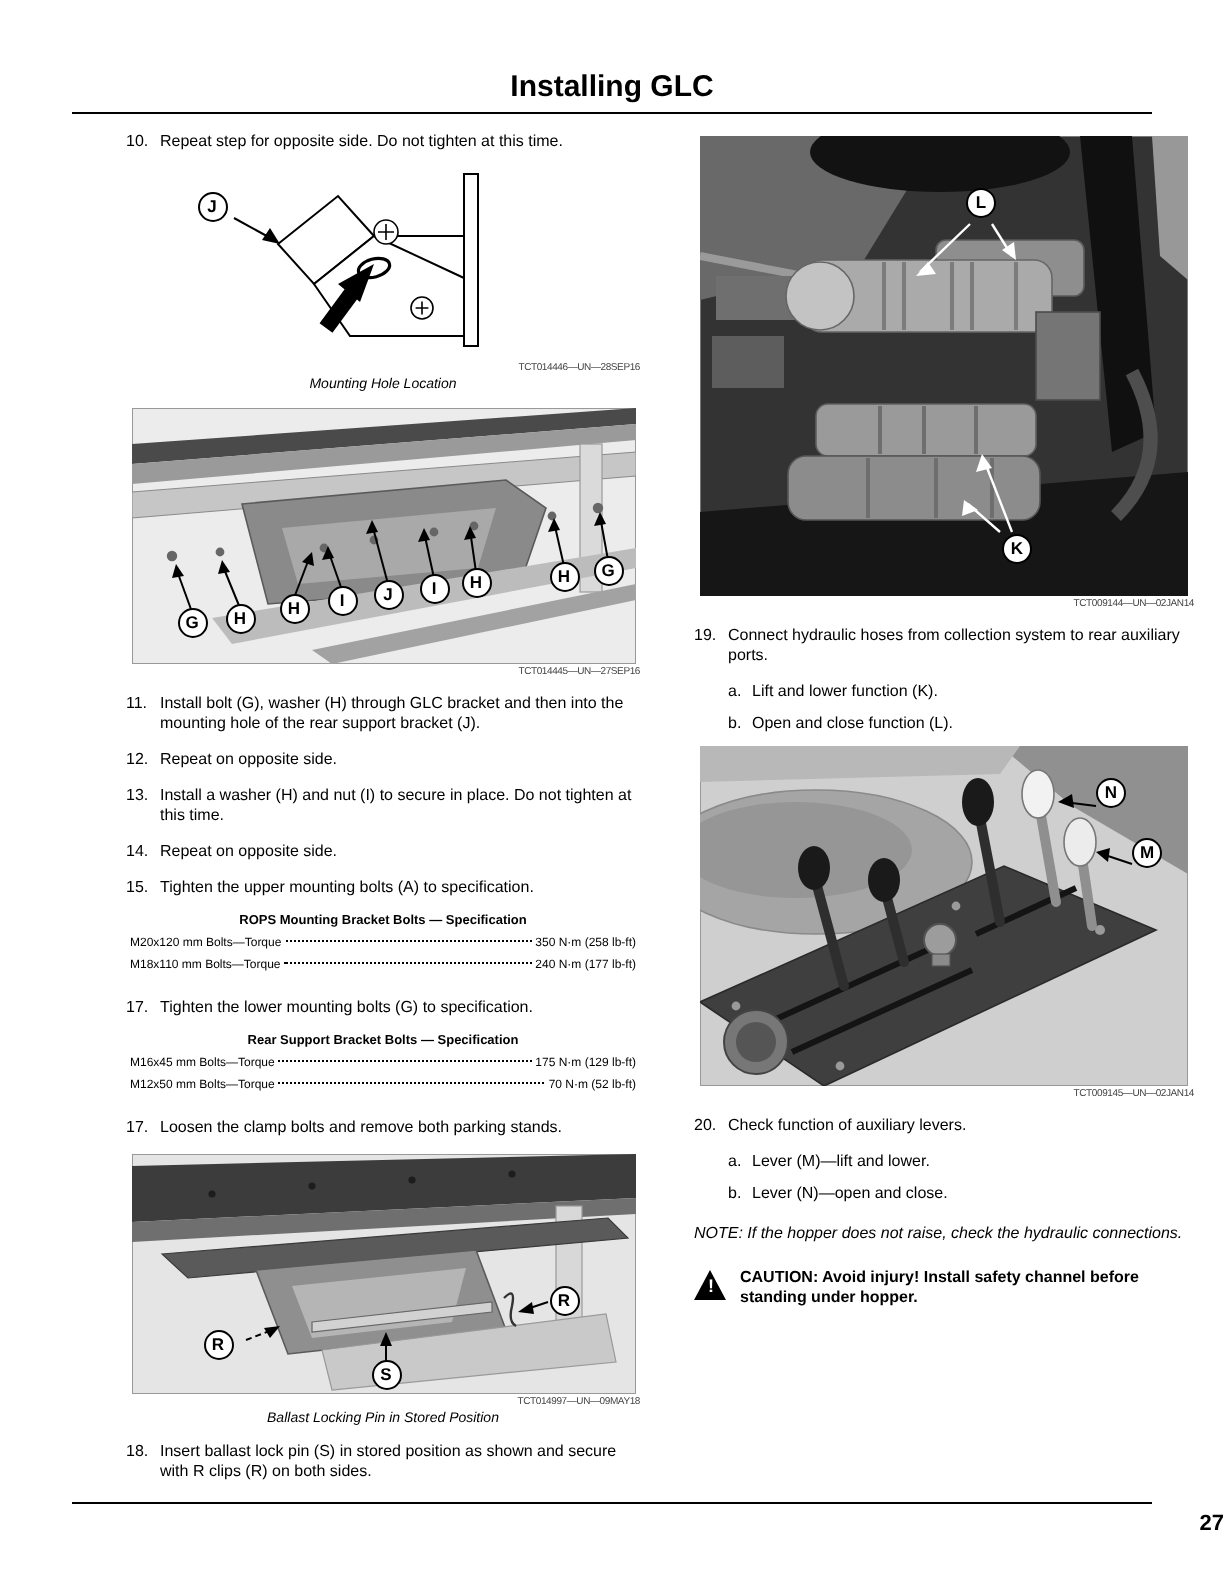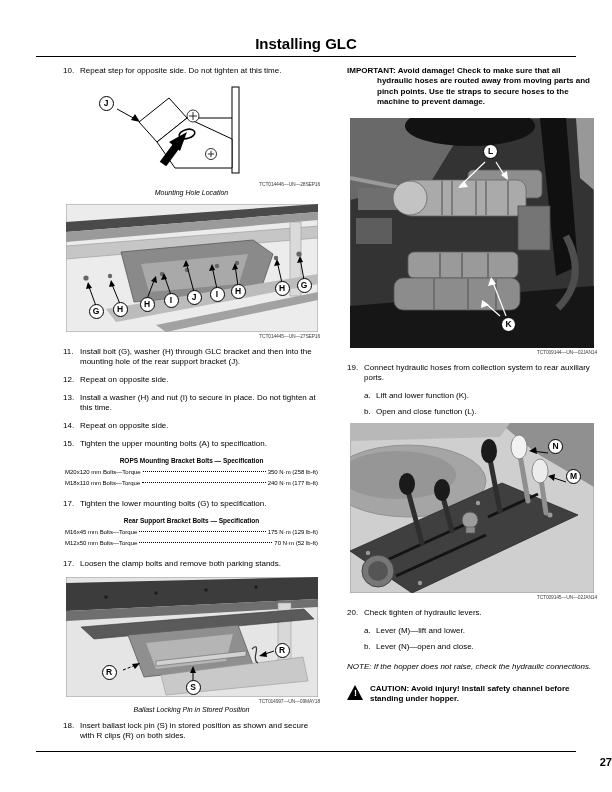--- a/index.html
+++ b/index.html
@@ -248,21 +248,20 @@
 
       <div class="step">
         <span class="step-num">18.</span>
         <span class="step-text">Insert ballast lock pin (S) in stored position as shown and secure with R clips (R) on both sides.</span>
       </div>
 
     </div>
 
     <div class="col-right">
 
-      <div class="important">IMPORTANT: Avoid damage! Check to make sure that all hydraulic hoses are routed away from moving parts and pinch points. Use tie straps to secure hoses to the machine to prevent damage.</div>
 
       <div class="figure">
         <div class="fig-canvas" style="width:244px;height:230px;">
           <svg width="244" height="230" viewBox="0 0 244 230">
             <rect x="0" y="0" width="244" height="230" fill="#333" stroke="#777" stroke-width="1"></rect>
             <polygon points="0,0 120,0 82,62 0,82" fill="#696969"></polygon>
             <ellipse cx="120" cy="8" rx="65" ry="20" fill="#121212"></ellipse>
             <polygon points="190,0 216,0 228,148 206,158" fill="#101010"></polygon>
             <polygon points="226,0 244,0 244,72 230,60" fill="#989898"></polygon>
             <polygon points="0,188 244,168 244,230 0,230" fill="#161616"></polygon>
@@ -371,21 +370,21 @@
             </g>
           </svg>
           <div class="co" style="left:198px;top:16px;">N</div>
           <div class="co" style="left:216px;top:46px;">M</div>
         </div>
         <div class="fig-id">TCT009145—UN—02JAN14</div>
       </div>
 
       <div class="step">
         <span class="step-num">20.</span>
-        <span class="step-text">Check tighten of hydraulic levers.</span>
+        <span class="step-text">Check function of auxiliary levers.</span>
       </div>
       <div class="substep">
         <span class="substep-num">a.</span>
         <span>Lever (M)—lift and lower.</span>
       </div>
       <div class="substep">
         <span class="substep-num">b.</span>
         <span>Lever (N)—open and close.</span>
       </div>
 

